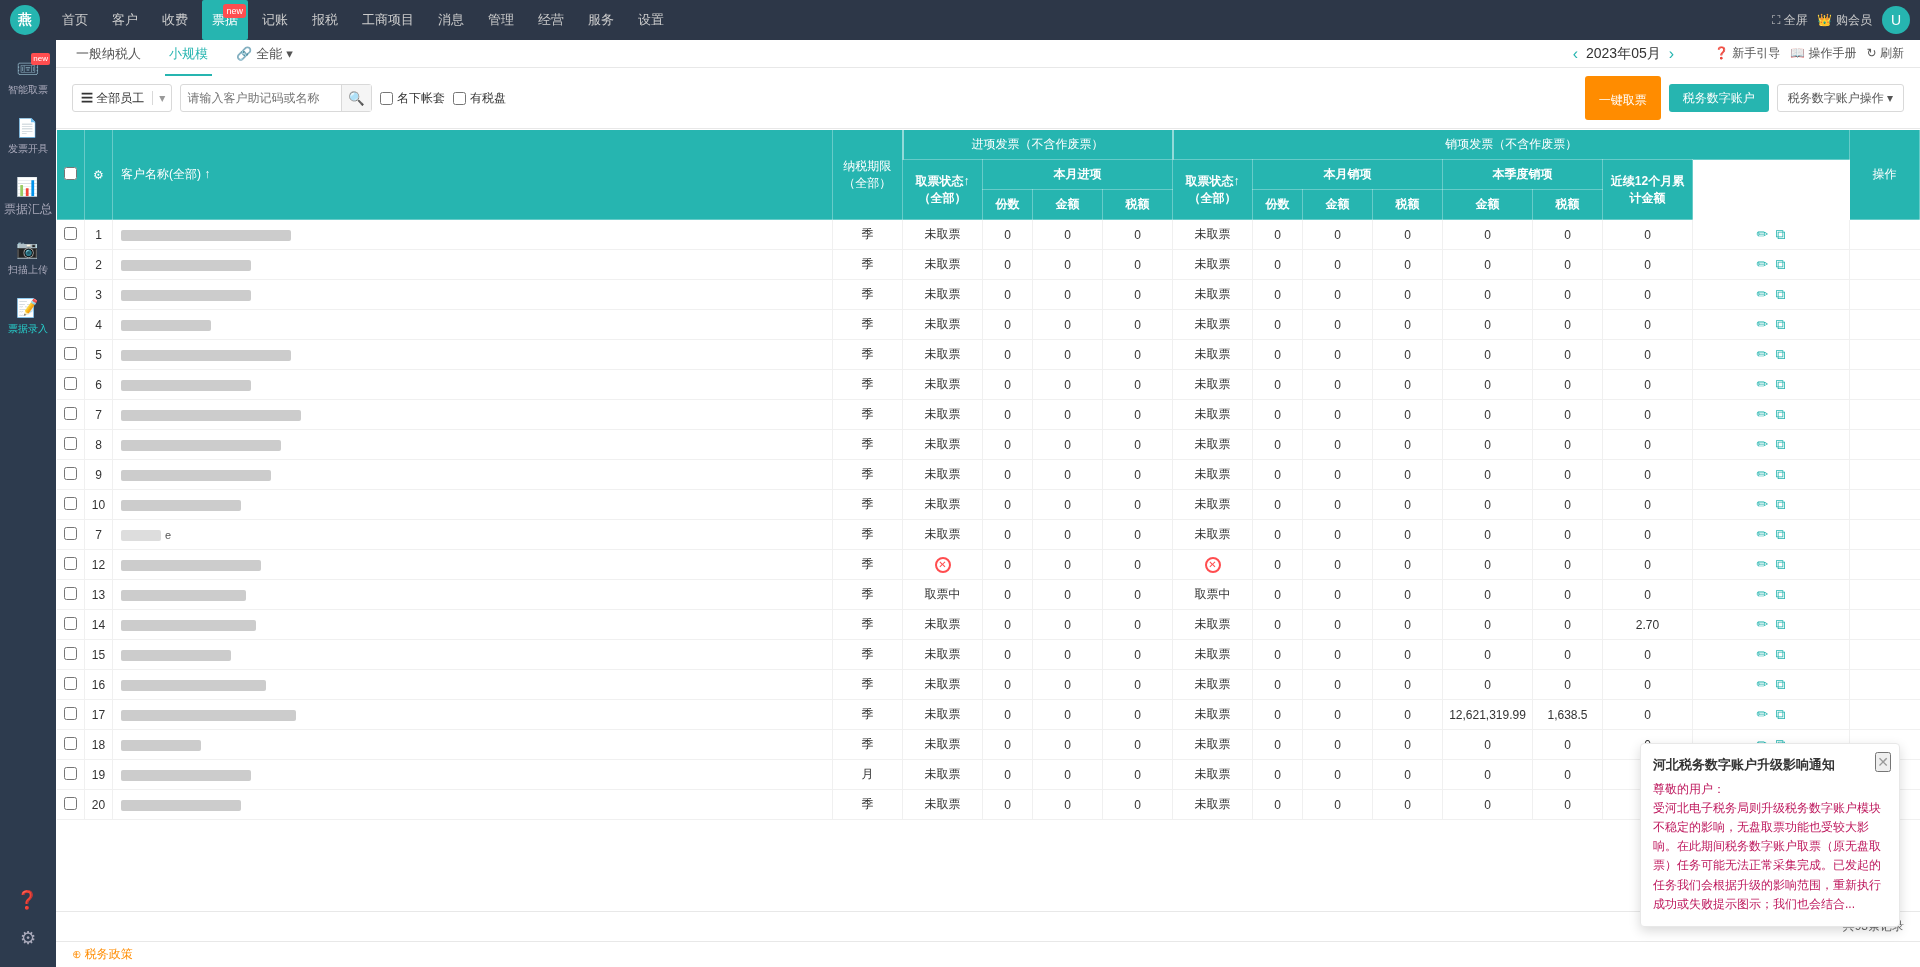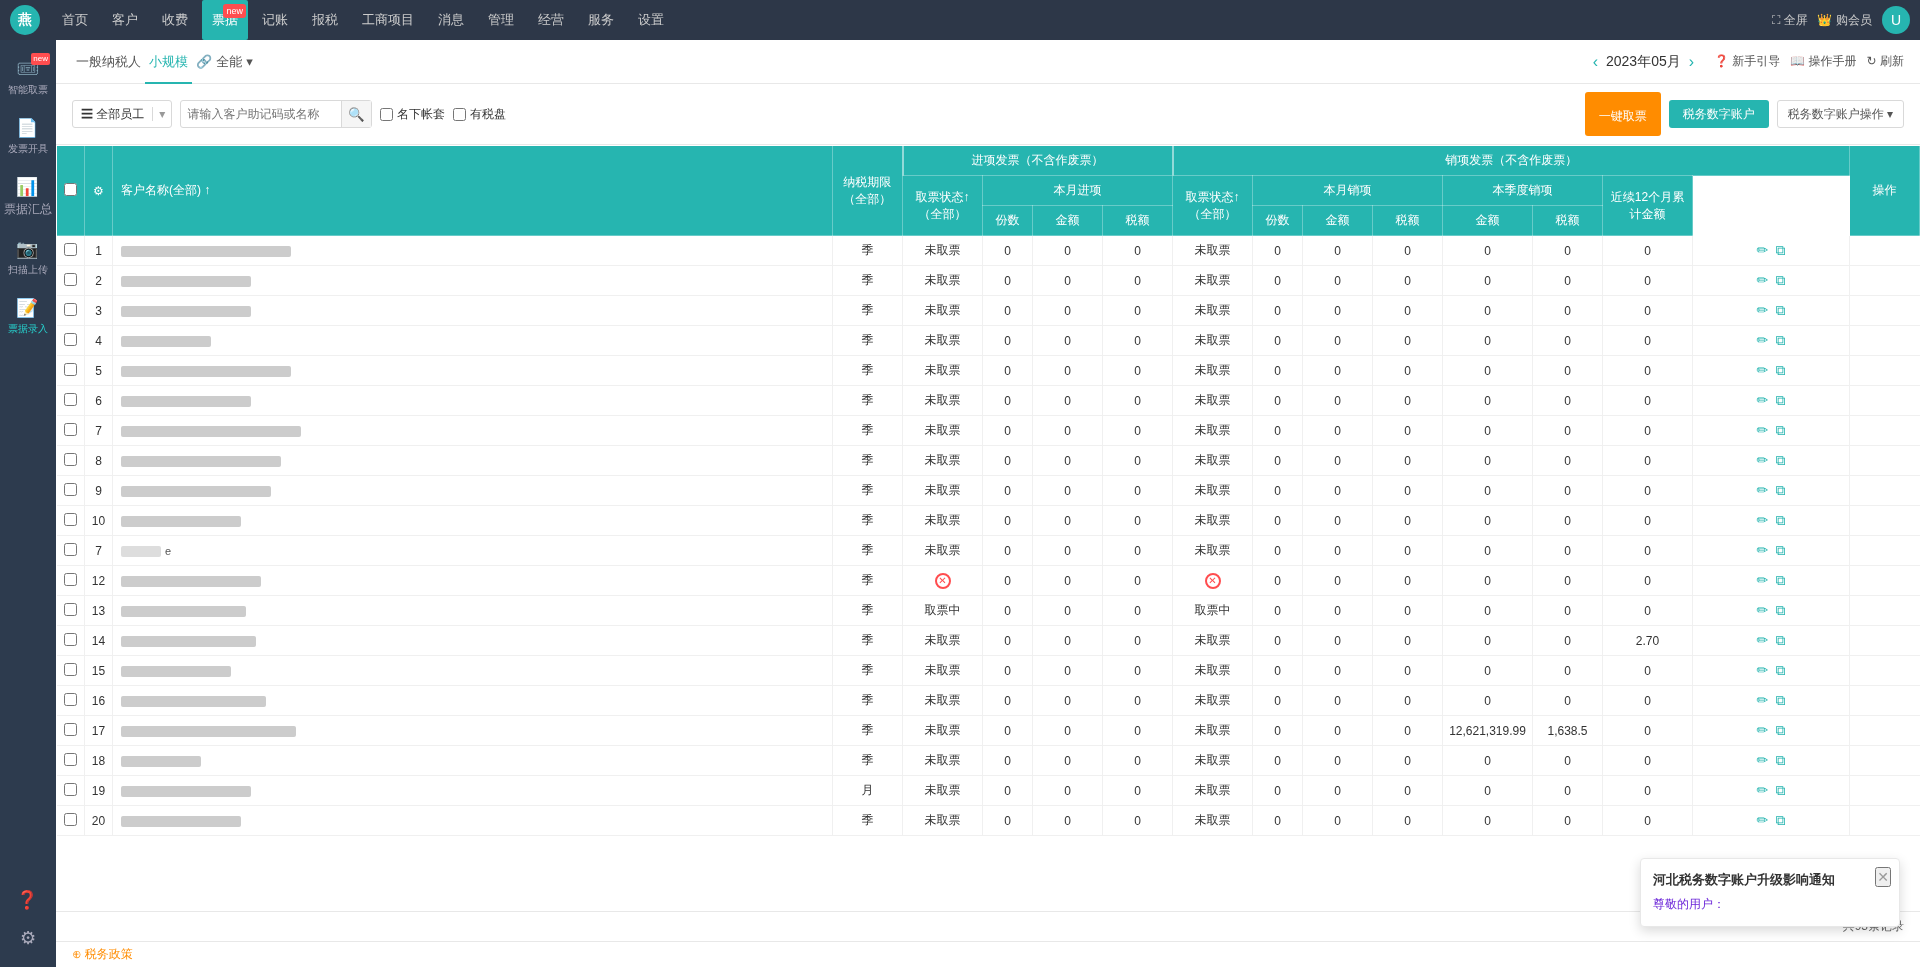--- a/index.html
+++ b/index.html
@@ -44,21 +44,21 @@
       font-size: 8px; padding: 0 2px; border-radius: 2px; line-height: 12px;
     }
     .sidebar-bottom { margin-top: auto; margin-bottom: 10px; }
 
     
     .main-content { flex: 1; display: flex; flex-direction: column; overflow: hidden; }
 
     
     .sub-nav {
       background: #fff; display: flex; align-items: center; padding: 0 16px;
-      border-bottom: 1px solid #e8e8e8; height: 44px; 
+      border-bottom: 1px solid #e8e8e8; height: 28px; gap: 20px;
     }
     .sub-nav-item {
       padding: 0 4px; height: 44px; line-height: 44px; cursor: pointer; font-size: 13px;
       color: #555; position: relative;
     }
     .sub-nav-item.active { color: #26b5b0; border-bottom: 2px solid #26b5b0; font-weight: 500; }
     .sub-nav .period-nav { margin-left: auto; display: flex; align-items: center; gap: 8px; }
     .period-btn { background: none; border: none; cursor: pointer; font-size: 16px; color: #26b5b0; }
     .period-text { font-size: 14px; color: #333; font-weight: 500; }
     .sub-nav .right-actions { display: flex; align-items: center; gap: 10px; font-size: 12px; color: #555; margin-left: 20px; }
@@ -77,21 +77,21 @@
     .btn-primary { background: #ff8c00; color: #fff; border: none; border-radius: 3px; padding: 16px 14px; height: 44px; font-size: 12px; cursor: pointer; }
     .btn-teal { background: #26b5b0; color: #fff; border: none; border-radius: 3px; padding: 0 14px; height: 28px; font-size: 12px; cursor: pointer; }
     .btn-outline { background: #fff; color: #555; border: 1px solid #d9d9d9; border-radius: 3px; padding: 0 10px; height: 28px; font-size: 12px; cursor: pointer; display: flex; align-items: center; gap: 4px; }
 
     
     .table-container { flex: 1; overflow: auto; background: #fff; }
     table { width: 100%; border-collapse: collapse; font-size: 12px; }
     
     
     thead tr.header-row-1 th { background: #26b5b0; color: #fff; text-align: center; border: 1px solid rgba(255,255,255,0.3); padding: 6px 4px; font-weight: normal; }
-    thead tr.header-row-2 th { background: #26b5b0; color: #fff; text-align: center; border: 1px solid rgba(255,255,255,0.3); padding: 6px 3px; font-weight: normal; }
+    thead tr.header-row-2 th { background: #26b5b0; color: #fff; text-align: center; border: 1px solid rgba(255,255,255,0.3); padding: 6px 3px; font-weight: bold; }
 
     
     tbody tr { border-bottom: 1px solid #f0f0f0; }
     tbody td { padding: 6px 4px; text-align: center; border-right: 1px solid #f0f0f0; color: #333; }
     tbody td.left { text-align: left; padding-left: 8px; }
 
     .status-normal { color: #333; }
 
     .error-circle { display: inline-flex; width: 16px; height: 16px; border-radius: 50%; border: 2px solid #ff4d4f; align-items: center; justify-content: center; color: #ff4d4f; font-size: 10px; }
 
@@ -104,21 +104,21 @@
     }
 
     
     .notification-popup {
       position: fixed; right: 20px; bottom: 40px;
       width: 260px; background: #fff; border: 1px solid #e8e8e8;
       border-radius: 4px; box-shadow: 0 4px 12px rgba(0,0,0,0.15);
       padding: 12px; font-size: 12px; color: #333; z-index: 1000;
     }
     .notification-popup .notif-title { font-weight: bold; color: #333; margin-bottom: 6px; font-size: 13px; }
-    .notification-popup .notif-content { color: #6d28d9; line-height: 1.6; }
+    .notification-popup .notif-content { color: #be185d; line-height: 1.6; }
     .notification-popup .close-btn { position: absolute; top: 8px; right: 8px; cursor: pointer; color: #999; font-size: 14px; }
 
     
     .bottom-bar {
       background: #fff; border-top: 1px solid #e8e8e8; padding: 4px 16px;
       display: flex; align-items: flex-end; font-size: 12px; color: #ff8c00;
     }
   </style>
 </head>
 <body>
@@ -697,14 +697,15 @@
       <span>⊕ 税务政策</span>
     </div>
   </div>
 </div>
 
 <div class="notification-popup">
   <div class="notif-title">河北税务数字账户升级影响通知</div>
   <button class="close-btn">✕</button>
   <div class="notif-content">
     <div>尊敬的用户：</div>
+    <div>受河北电子税务局则升级税务数字账户模块不稳定的影响，无盘取票功能也受较大影响。在此期间税务数字账户取票（原无盘取票）任务可能无法正常采集完成。已发起的任务我们会根据升级的影响范围，重新执行成功或失败提示图示；我们也会结合...</div>
   </div>
 </div>
 
 </body></html>

